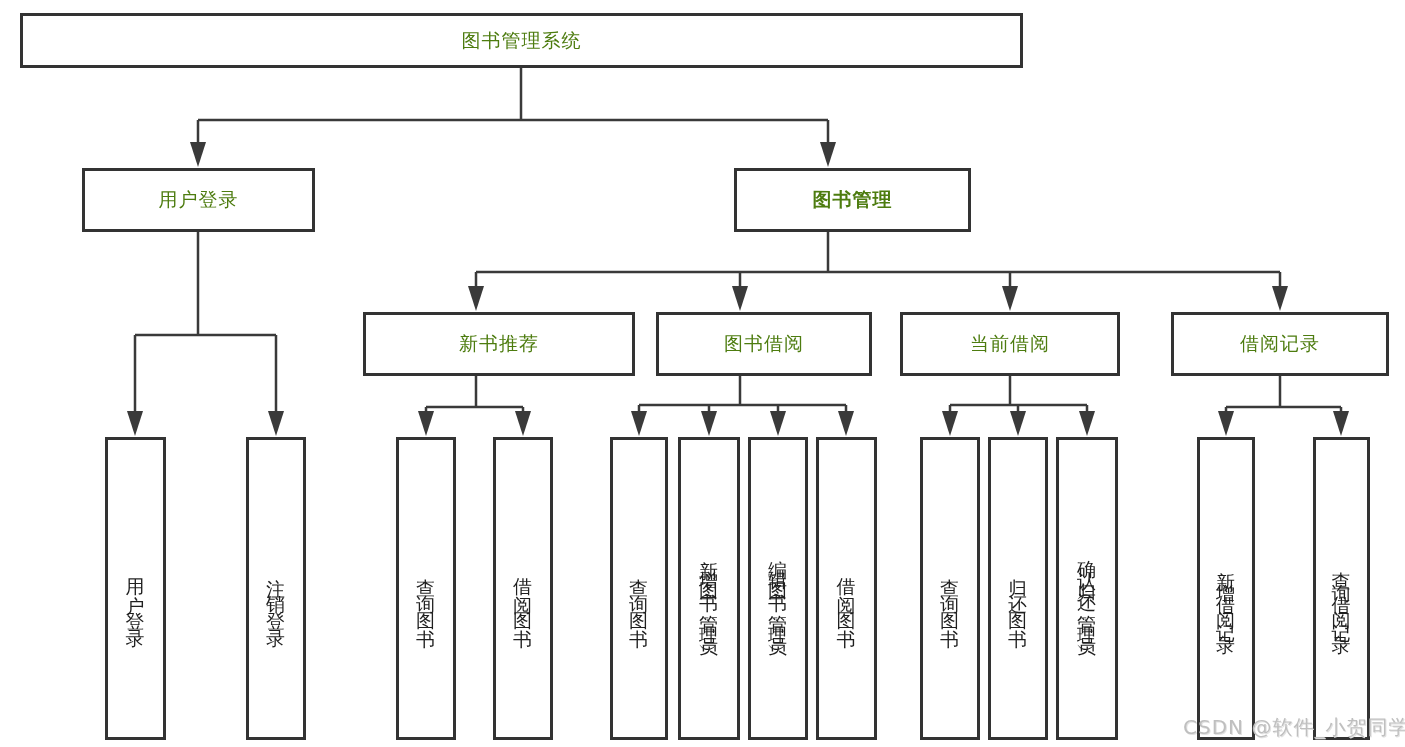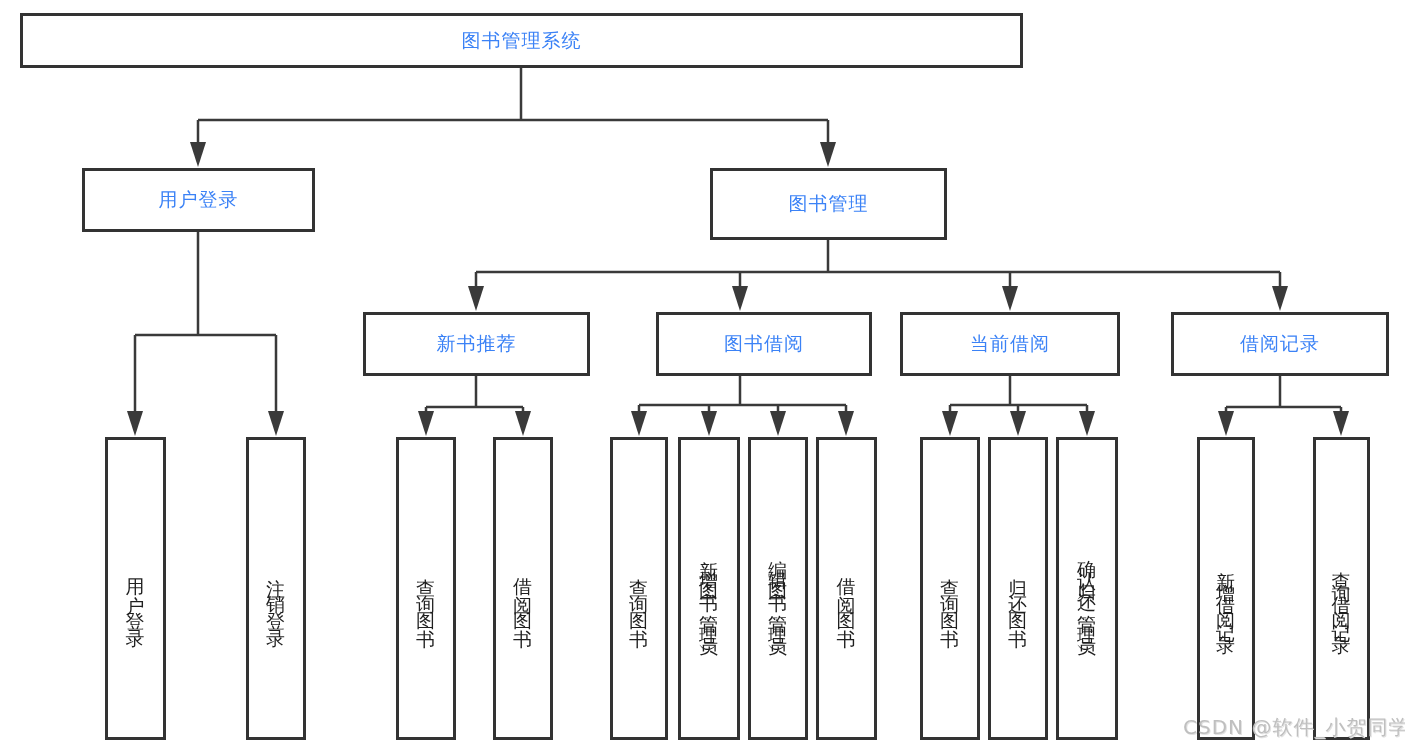--- a/index.html
+++ b/index.html
@@ -4,21 +4,21 @@
 <style>
   html,body{margin:0;padding:0;background:#ffffff;}
   .stage{
     position:relative;width:1405px;height:747px;background:#ffffff;
     font-family:"DejaVu Sans","Liberation Sans",sans-serif;overflow:hidden;
   }
   svg.connectors{position:absolute;left:0;top:0;width:1405px;height:747px;}
   .node{
     position:absolute;background:#ffffff;border:3px solid #333333;
     box-sizing:border-box;display:flex;align-items:center;justify-content:center;
-    color:#3b82f6;font-size:19px;letter-spacing:1px;white-space:nowrap;
+    color:#4d7c0f;font-size:19px;letter-spacing:1px;white-space:nowrap;
   }
   .vnode{
     position:absolute;background:#ffffff;border:3px solid #333333;
     box-sizing:border-box;display:flex;align-items:center;justify-content:center;
     color:#1f1f1f;font-size:19px;top:437px;height:303px;
   }
   .vtext{
     writing-mode:vertical-rl;text-orientation:upright;line-height:1;
     white-space:nowrap;
   }
@@ -71,23 +71,23 @@
       <polygon points="1010,411 1026,411 1018,436"></polygon>
       <polygon points="1079,411 1095,411 1087,436"></polygon>
       <polygon points="1218,411 1234,411 1226,436"></polygon>
       <polygon points="1333,411 1349,411 1341,436"></polygon>
     </g>
   </svg>
 
   <div class="node" style="left:20px;top:13px;width:1003px;height:55px;">图书管理系统</div>
 
   <div class="node" style="left:82px;top:168px;width:233px;height:64px;">用户登录</div>
-  <div class="node" style="left:710px;top:168px;width:237px;height:72px;">图书管理</div>
+  <div class="node" style="left:734px;top:168px;width:237px;height:64px;font-weight:bold;">图书管理</div>
 
-  <div class="node" style="left:363px;top:312px;width:227px;height:64px;">新书推荐</div>
+  <div class="node" style="left:363px;top:312px;width:272px;height:64px;">新书推荐</div>
   <div class="node" style="left:656px;top:312px;width:216px;height:64px;">图书借阅</div>
   <div class="node" style="left:900px;top:312px;width:220px;height:64px;">当前借阅</div>
   <div class="node" style="left:1171px;top:312px;width:218px;height:64px;">借阅记录</div>
 
   <div class="vnode" style="left:105px;width:61px;">
     <span class="vtext sp4">用户登录</span>
   </div>
   <div class="vnode" style="left:246px;width:60px;">
     <span class="vtext sp4">注销登录</span>
   </div>

